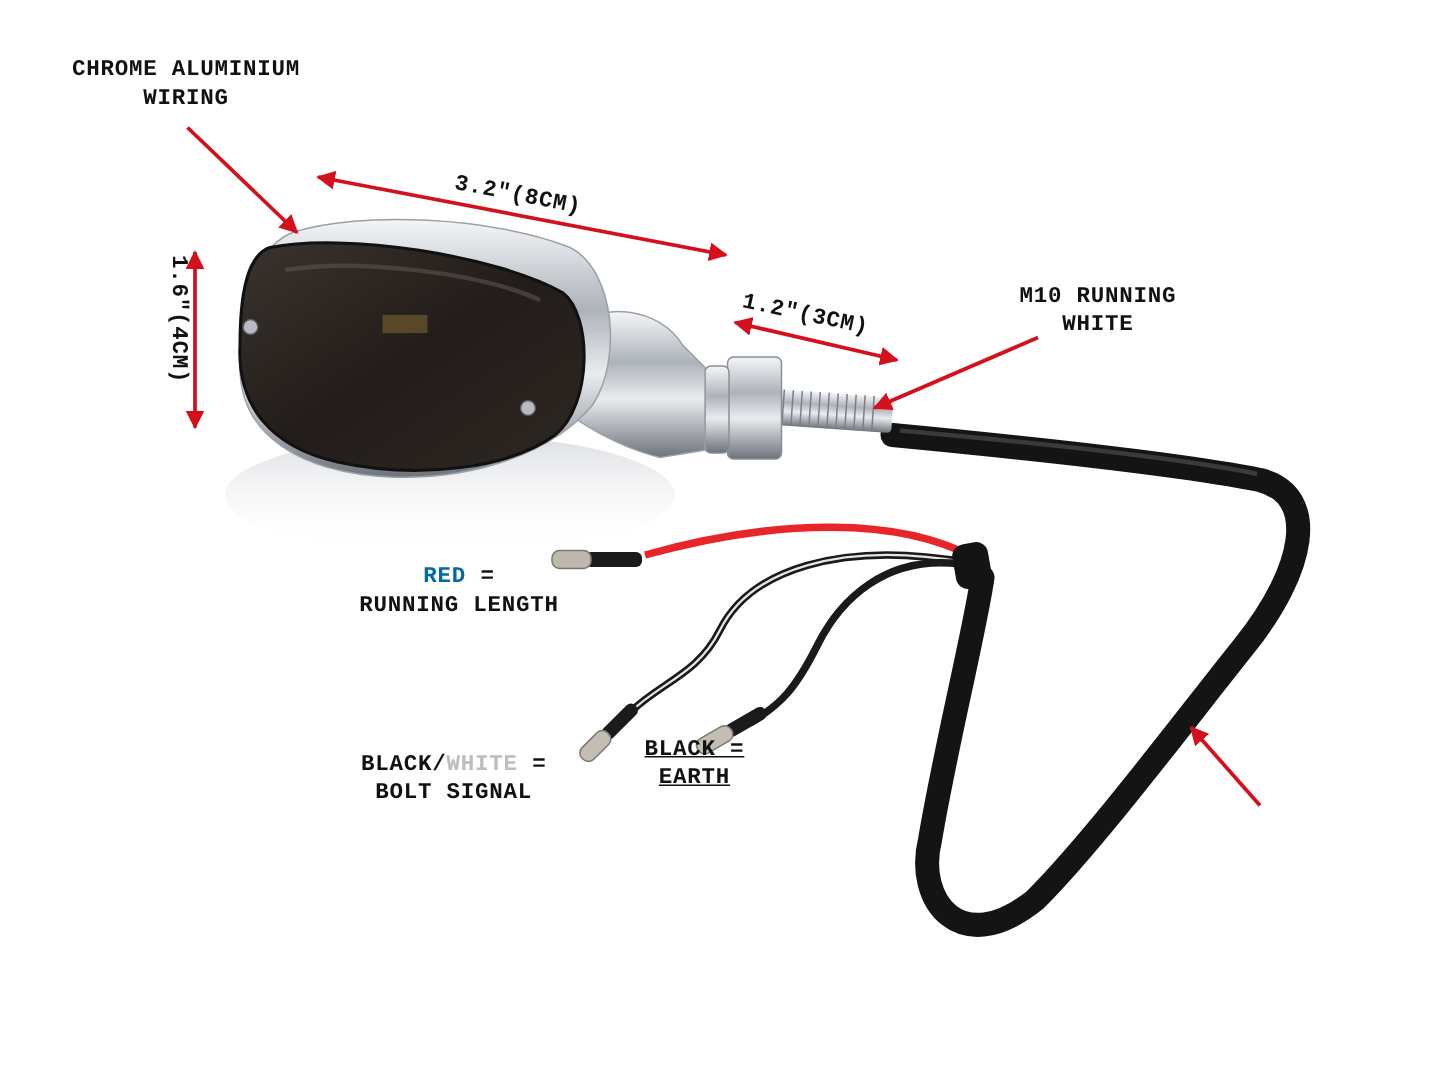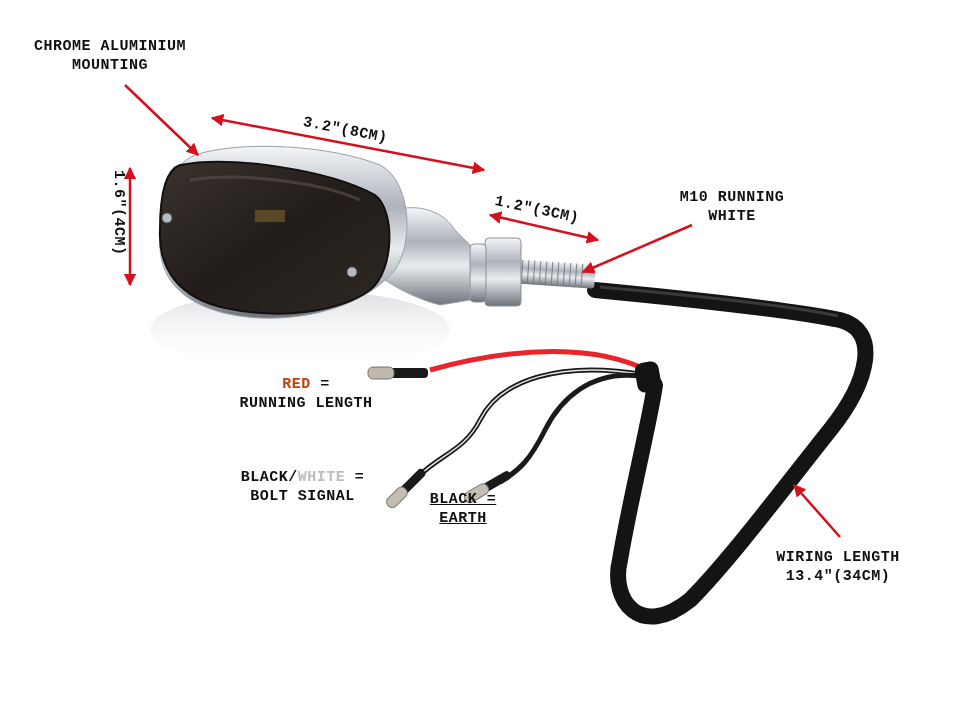--- a/index.html
+++ b/index.html
@@ -9,21 +9,21 @@
     position: absolute;
     font-family: "Liberation Mono", "DejaVu Sans Mono", monospace;
     font-weight: bold;
     font-size: 15px;
     color: #111111;
     text-align: center;
     white-space: nowrap;
     line-height: 19px;
     letter-spacing: 0.5px;
   }
-  .red { color: #c2410c; }
+  .red { color: #0369a1; }
   .white { color: #bdbdbd; }
 </style>
 </head>
 <body>
 
 <div class="stage">
   <svg width="960" height="720" viewBox="0 0 960 720">
     <defs>
       <linearGradient id="chromeG" x1="0" y1="0" x2="0" y2="1">
         <stop offset="0" stop-color="#f4f6f8"></stop>
@@ -101,23 +101,23 @@
 
     <line x1="125" y1="85" x2="198" y2="155" stroke="#d4101c" stroke-width="2.5" marker-end="url(#ah)"></line>
     <line x1="212" y1="118" x2="484" y2="170" stroke="#d4101c" stroke-width="2.5" marker-start="url(#ah)" marker-end="url(#ah)"></line>
     <line x1="130" y1="168" x2="130" y2="285" stroke="#d4101c" stroke-width="2.5" marker-start="url(#ah)" marker-end="url(#ah)"></line>
     <line x1="490" y1="215" x2="598" y2="240" stroke="#d4101c" stroke-width="2.5" marker-start="url(#ah)" marker-end="url(#ah)"></line>
     <line x1="692" y1="225" x2="583" y2="272" stroke="#d4101c" stroke-width="2.5" marker-end="url(#ah)"></line>
     <line x1="840" y1="537" x2="794" y2="485" stroke="#d4101c" stroke-width="2.5" marker-end="url(#ah)"></line>
   </svg>
 
   
-  <div class="lbl" style="left:6px; top:37px; width:208px;">
+  <div class="lbl" style="left:20px; top:37px; width:208px;">
     <div>CHROME ALUMINIUM</div>
-    <div>MOUNTING</div>
+    <div>WIRING</div>
   </div>
 
   <div class="lbl" style="left:305px; top:113px; transform: rotate(11deg); transform-origin: left top;">
     <span>3.2″(8CM)</span>
   </div>
 
   <div class="lbl" style="left:128px; top:170px; transform: rotate(90deg); transform-origin: left top;">
     <span>1.6″(4CM)</span>
   </div>
 
@@ -128,27 +128,23 @@
   <div class="lbl" style="left:652px; top:188px; width:160px;">
     <div>M10 RUNNING</div>
     <div>WHITE</div>
   </div>
 
   <div class="lbl" style="left:222px; top:375px; width:168px;">
     <div><span class="red">RED</span><span> =</span></div>
     <div>RUNNING LENGTH</div>
   </div>
 
-  <div class="lbl" style="left:220px; top:468px; width:165px;">
+  <div class="lbl" style="left:220px; top:500px; width:165px;">
     <div><span>BLACK/</span><span class="white">WHITE</span><span> =</span></div>
     <div>BOLT SIGNAL</div>
   </div>
 
   <div class="lbl" style="left:413px; top:490px; width:100px;text-decoration:underline;">
     <div>BLACK =</div>
     <div>EARTH</div>
   </div>
 
-  <div class="lbl" style="left:752px; top:548px; width:172px;">
-    <div>WIRING LENGTH</div>
-    <div>13.4″(34CM)</div>
-  </div>
 </div>
 
 </body></html>

